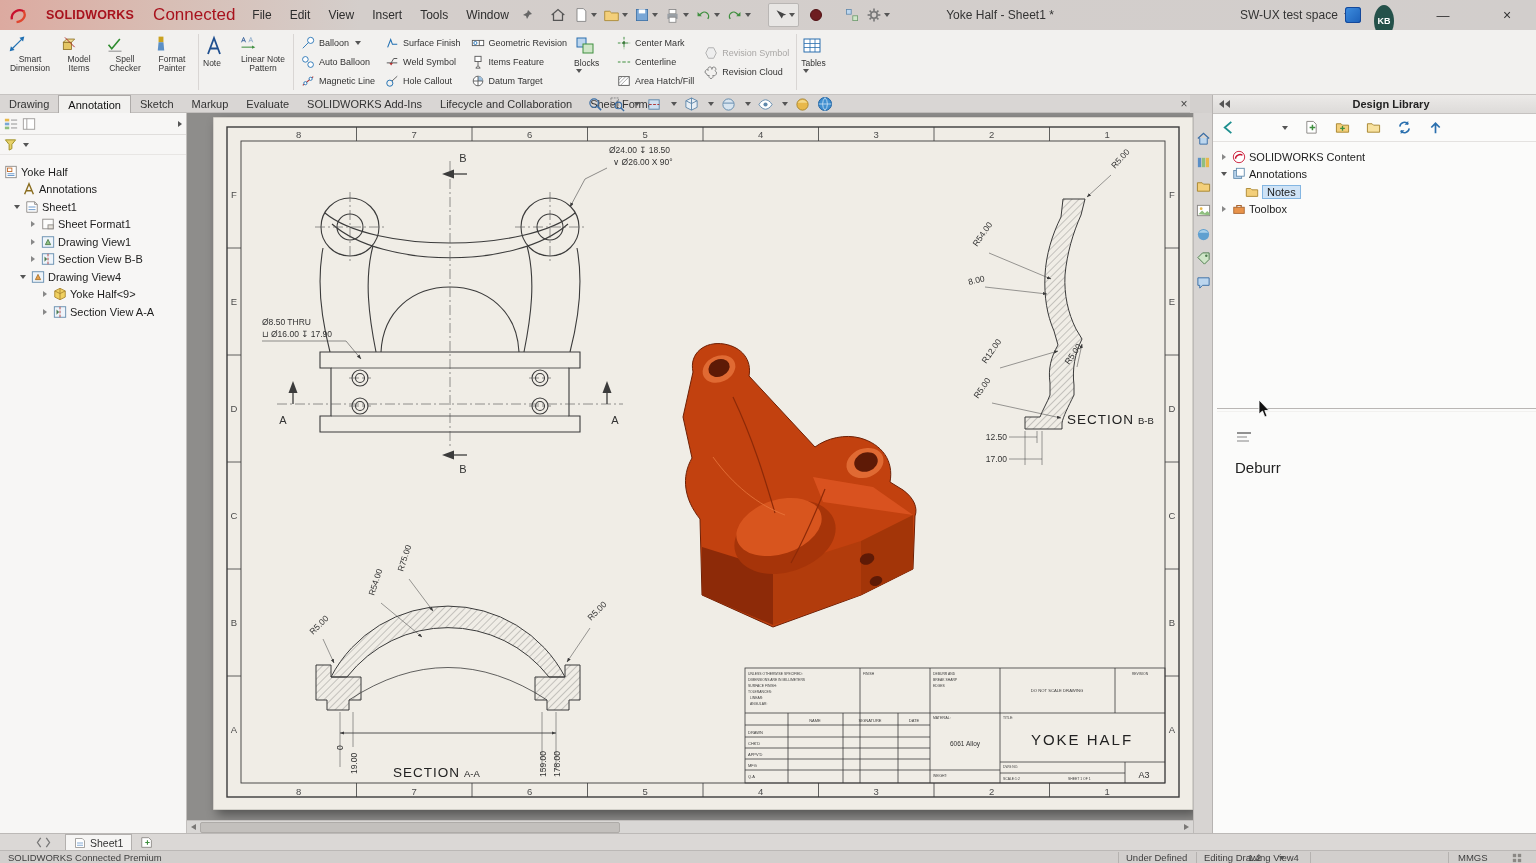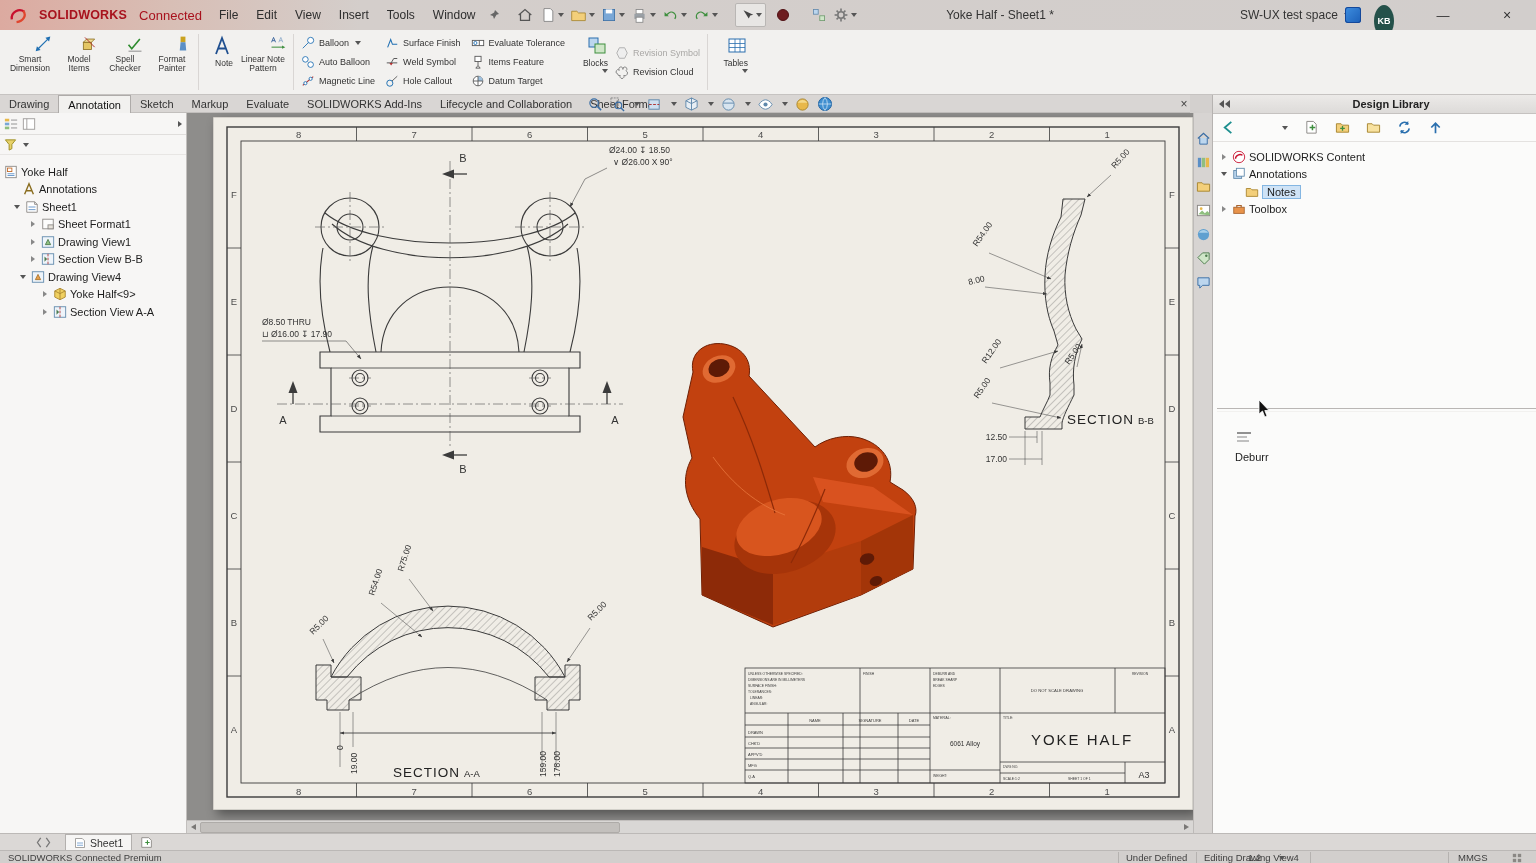--- a/index.html
+++ b/index.html
@@ -2,36 +2,36 @@
 <html><head>
 <meta charset="utf-8">
 <style>
   * {margin:0;padding:0;box-sizing:border-box}
   body {font-family:"Liberation Sans",sans-serif;background:#666}
   #app {position:relative;width:1536px;height:863px;background:#d3d0ce;overflow:hidden;font-family:"Liberation Sans",sans-serif}
   
   #titlebar {position:absolute;left:0;top:0;width:1536px;height:30px;
     background:linear-gradient(90deg,#dcaaa0 0,#d8beb5 170px,#d4cecb 360px,#d2cecc 100%);
     display:flex;align-items:center;font-size:12px;color:#2d2d2d}
-  .logo-wrap {display:flex;align-items:center;gap:12px;padding:0 8px}
+  .logo-wrap {display:flex;align-items:center;gap:19px;padding:0 8px}
   .logo-brand {font-weight:bold;color:#a8121d;font-size:12.5px;letter-spacing:.2px}
-  .logo-suffix {color:#a8121d;font-size:13px}
+  .logo-suffix {color:#a8121d;font-size:17px}
   .tb-menu {height:100%;display:flex;align-items:center;padding:0 9px}
   .qat {display:flex;align-items:center;margin-left:10px}
   .qbtn {display:flex;align-items:center;height:24px;padding:0 3px}
   .car-d {width:0;height:0;border-left:3px solid transparent;border-right:3px solid transparent;border-top:4px solid #555;margin-left:2px}
   #doc-title {position:absolute;left:890px;top:8px;width:220px;text-align:center;font-size:12px;color:#333;white-space:nowrap}
   #workspace {position:absolute;left:1240px;top:8px;display:flex;align-items:center;gap:4px;font-size:12px;color:#333}
   #compass-tile {position:absolute;left:1345px;top:7px;width:16px;height:16px;border-radius:3px;background:linear-gradient(135deg,#3f8fe0,#1b5fb8);box-shadow:inset 0 0 0 1px #14489a}
   #avatar {position:absolute;left:1374px;top:5px;width:20px;height:32px;border-radius:50%;background:#24514a;color:#fff;font-size:9px;font-weight:bold;display:flex;align-items:center;justify-content:center}
   #btn-min {position:absolute;left:1430px;top:3px;width:26px;height:24px;display:flex;align-items:center;justify-content:center;color:#333;font-size:13px}
   #btn-close {position:absolute;left:1494px;top:3px;width:26px;height:24px;display:flex;align-items:center;justify-content:center;color:#333;font-size:14px}
   
   #ribbon {position:absolute;left:0;top:30px;width:1536px;height:65px;background:#f2f1ef;border-bottom:1px solid #c6c3c1;display:flex;align-items:stretch;padding-left:4px}
-  .bigbtn {display:flex;flex-direction:column;align-items:flex-end;padding:5px 2px 20px;width:52px;font-size:8.5px;color:#333;text-align:center;line-height:1.13}
+  .bigbtn {display:flex;flex-direction:column;align-items:flex-start;padding:5px 2px 20px;width:52px;font-size:8.5px;color:#333;text-align:center;line-height:1.13}
   .bigbtn .lbl {margin-top:2px}
   .smallcol {display:flex;flex-direction:column;justify-content:center;padding:0 5px}
   .smallrow {display:flex;align-items:center;gap:4px;height:19px;font-size:9px;color:#333;white-space:nowrap}
   .smallrow.disabled {color:#a9a7a5}
   .vsep {width:1px;background:#d9d6d4;margin:4px 2px}
   
   #tabstrip {position:absolute;left:0;top:95px;width:1190px;height:18px;background:#d9d6d4;display:flex;font-size:11px;color:#333;border-bottom:1px solid #c2bfbd}
   .tab {display:flex;align-items:center;padding:0 9px;height:18px}
   .tab.active {background:#f2f1ef;border:1px solid #aeaba9;border-bottom:none;color:#111}
   #headsup {position:absolute;left:588px;top:95px;height:18px;display:flex;align-items:center;gap:7px}
@@ -286,21 +286,21 @@
           <span>Hole Callout</span>
         </div>
     </div>
     <div class="smallcol">
       <div class="smallrow">
           <svg class="ti" viewBox="0 0 16 16">
             <rect x="1.5" y="5" width="13" height="6" fill="#fff" stroke="#555"></rect>
             <circle cx="5" cy="8" r="1.8" fill="none" stroke="#1f6fb2"></circle>
             <line x1="9.5" y1="5" x2="9.5" y2="11" stroke="#555"></line>
           </svg>
-          <span>Evaluate Tolerance</span>
+          <span>Geometric Revision</span>
         </div>
       <div class="smallrow">
           <svg class="ti" viewBox="0 0 16 16">
             <rect x="4.5" y="1.5" width="7" height="6" fill="#fff" stroke="#555"></rect>
             <line x1="8" y1="7.5" x2="8" y2="12" stroke="#555"></line>
             <path d="M5.5 15l2.5-3 2.5 3z" fill="none" stroke="#555"></path>
           </svg>
           <span>Items Feature</span>
         </div>
       <div class="smallrow">
@@ -313,20 +313,42 @@
           <span>Datum Target</span>
         </div>
     </div>
     <div class="bigbtn" style="width:40px">
       <svg width="22" height="22" viewBox="0 0 22 22">
           <rect x="3" y="3" width="9" height="9" fill="#bcd6ee" stroke="#2a6fae"></rect>
           <rect x="9" y="9" width="10" height="9" fill="#cfe6c8" stroke="#3f8f3f"></rect>
         </svg>
       <span class="lbl">Blocks</span>
         <span class="car-d"></span>
+    </div>
+    <div class="smallcol">
+      <div class="smallrow">
+          <svg class="ti" viewBox="0 0 16 16">
+            <path d="M8 1v14M1 8h14" stroke="#3f8f3f" stroke-dasharray="3 1.5" stroke-width="1.1"></path>
+            <path d="M6 8h4M8 6v4" stroke="#2e6e2e" stroke-width="1.3"></path>
+          </svg>
+          <span>Center Mark</span>
+        </div>
+      <div class="smallrow">
+          <svg class="ti" viewBox="0 0 16 16">
+            <path d="M1 8h3m2 0h4m2 0h3" stroke="#3f8f3f" stroke-width="1.3"></path>
+          </svg>
+          <span>Centerline</span>
+        </div>
+      <div class="smallrow">
+          <svg class="ti" viewBox="0 0 16 16">
+            <rect x="2" y="3" width="12" height="10" fill="#fff" stroke="#555"></rect>
+            <path d="M2 11l8-8M4 13l10-10M2 7l4-4" stroke="#888" stroke-width=".8"></path>
+          </svg>
+          <span>Area Hatch/Fill</span>
+        </div>
     </div>
     <div class="smallcol">
       <div class="smallrow disabled">
           <svg class="ti" viewBox="0 0 16 16">
             <polygon points="5,2 11,2 14,8 11,14 5,14 2,8" fill="#eee" stroke="#aaa"></polygon>
           </svg>
           <span>Revision Symbol</span>
         </div>
       <div class="smallrow">
           <svg class="ti" viewBox="0 0 16 16">
@@ -921,21 +943,21 @@
       </div>
     </div>
     <div id="dl-split"></div>
     <div id="dl-preview">
       <div style="position:absolute;left:22px;top:14px">
         <svg width="22" height="18" viewBox="0 0 22 18">
             <line x1="2" y1="4" x2="16" y2="4" stroke="#777" stroke-width="1.6"></line>
             <line x1="2" y1="8" x2="12" y2="8" stroke="#999" stroke-width="1.2"></line>
             <line x1="2" y1="12" x2="14" y2="12" stroke="#999" stroke-width="1.2"></line>
           </svg>
-        <div style="font-size:11px;color:#222;">Deburr</div>
+        <div style="font-size:15px;color:#222;margin-top:8px">Deburr</div>
       </div>
     </div>
   </div>
 
   <svg style="position:absolute;left:1258px;top:400px" width="14" height="18" viewBox="0 0 14 18">
       <polygon points="1,0 1,14 4.5,11 6.8,17 9,16 6.8,10.5 11,10.5" fill="#111" stroke="#fff" stroke-width="0.8"></polygon>
     </svg>
 
   <div id="sheetbar">
     <svg width="15" height="13" viewBox="0 0 16 14" style="margin-left:36px">

